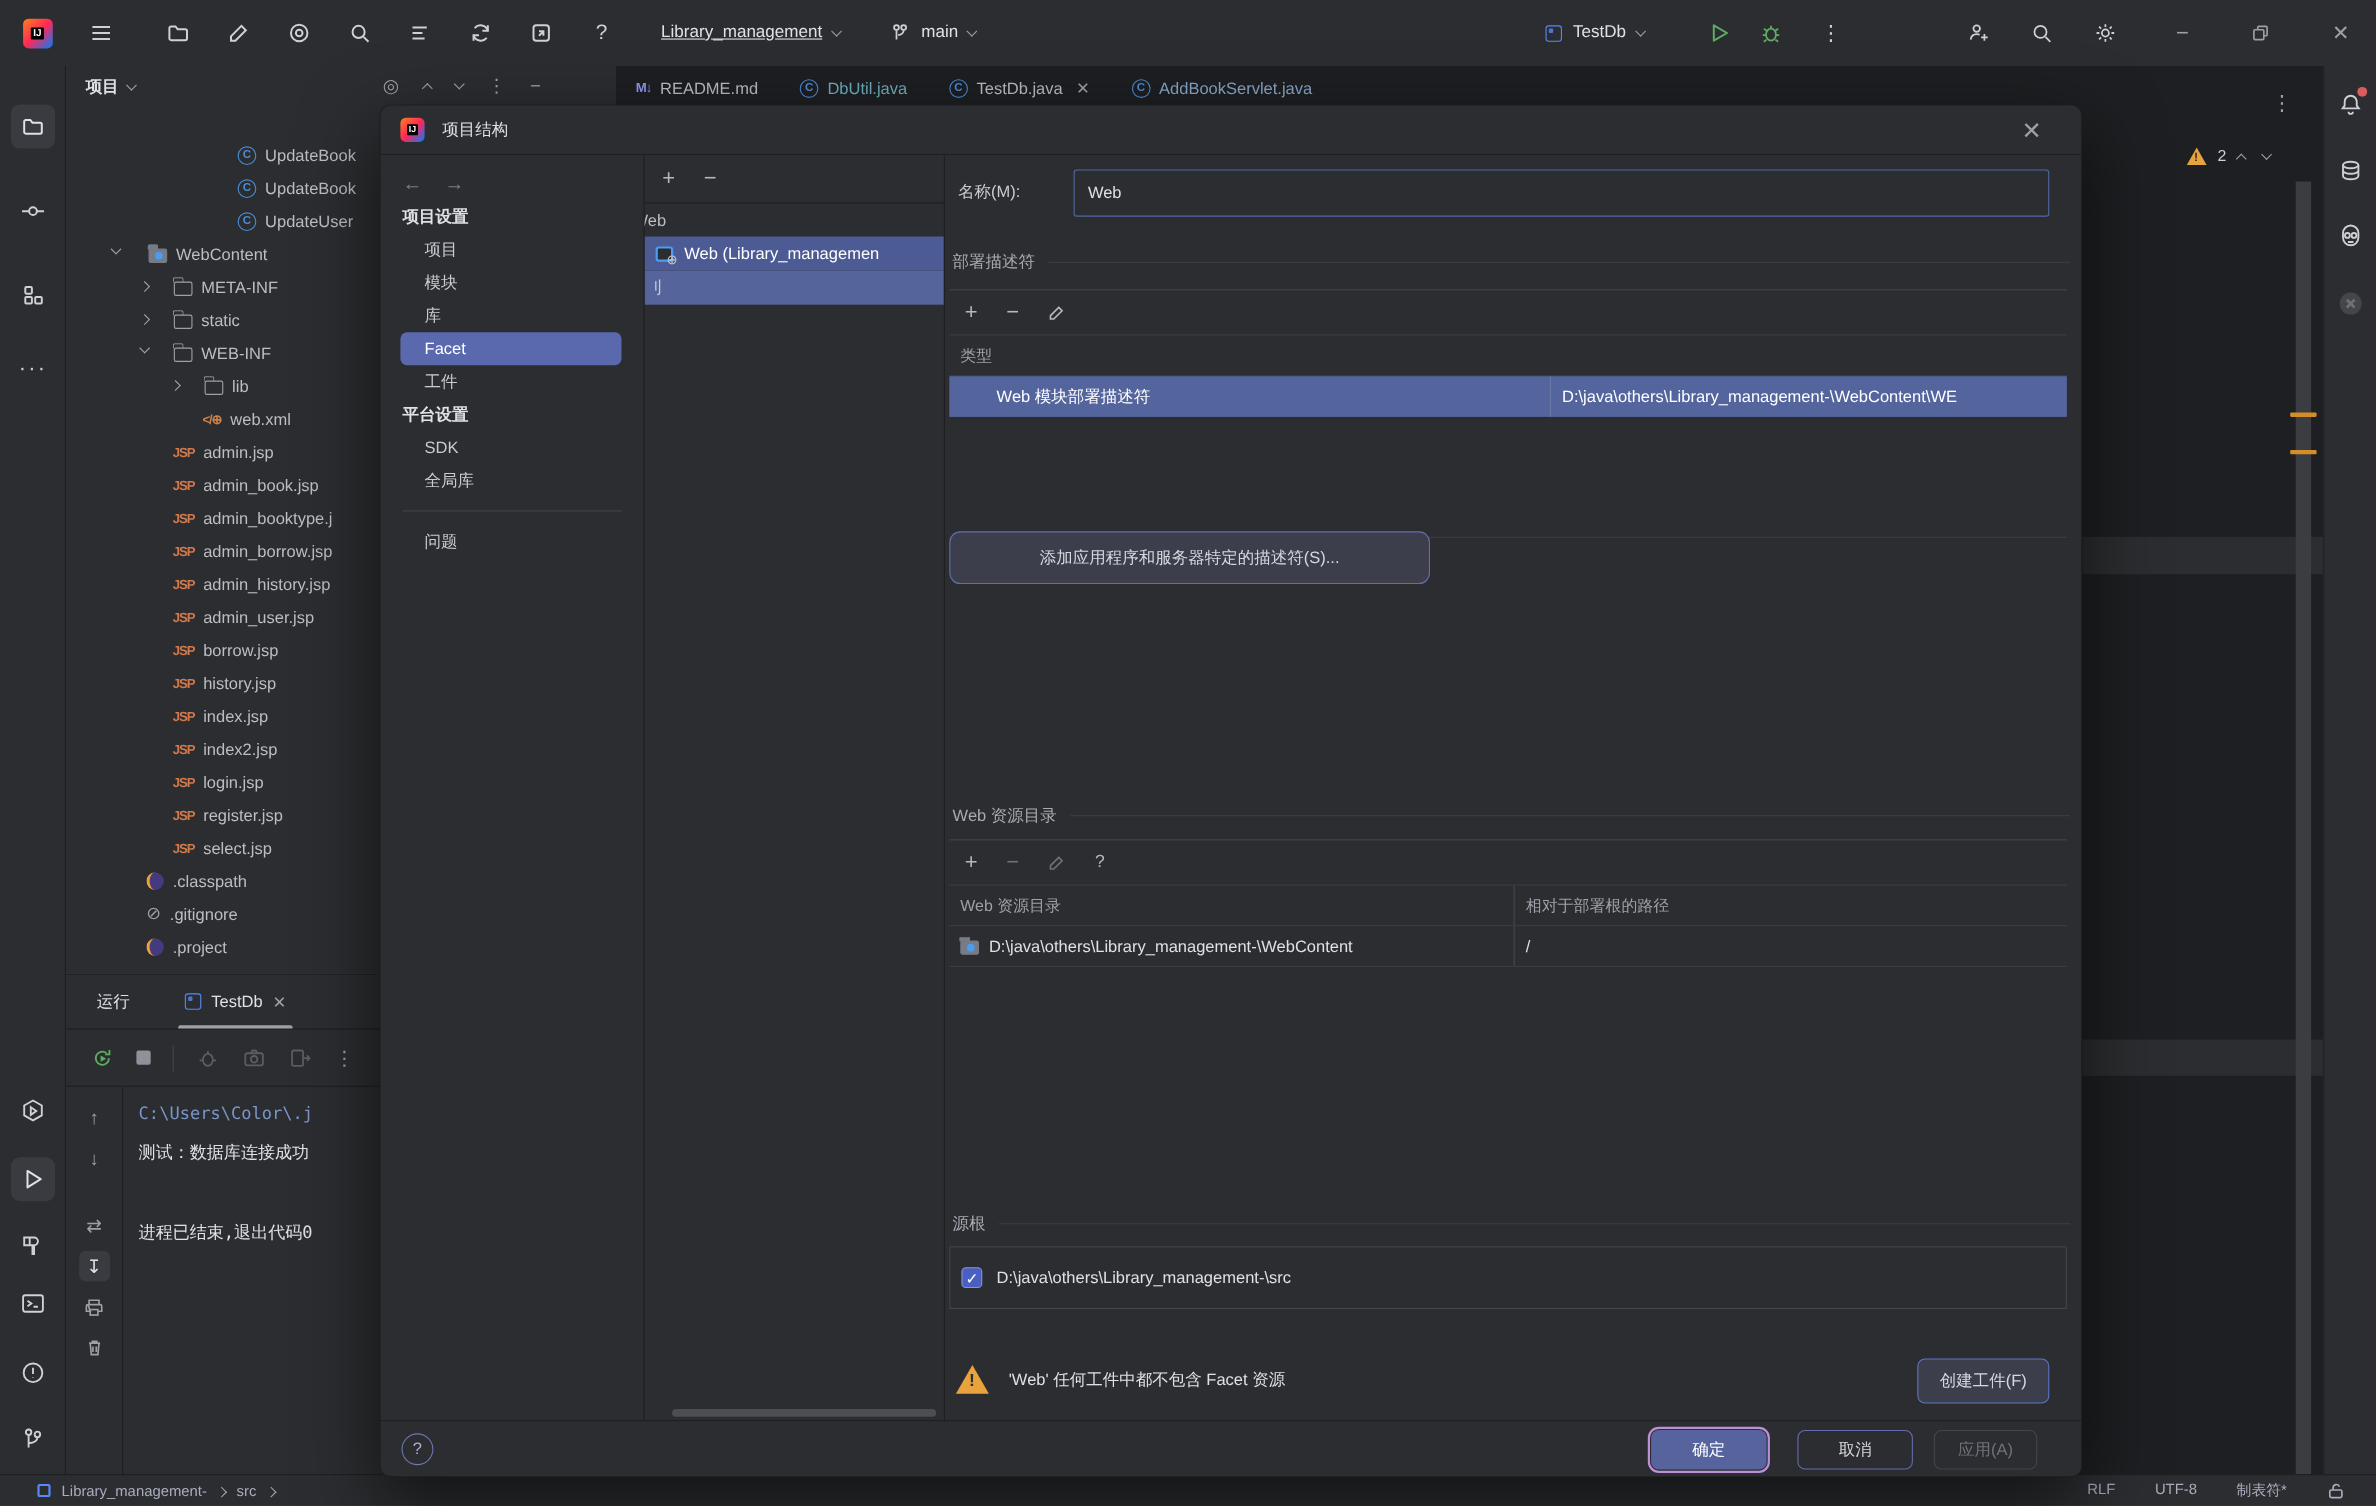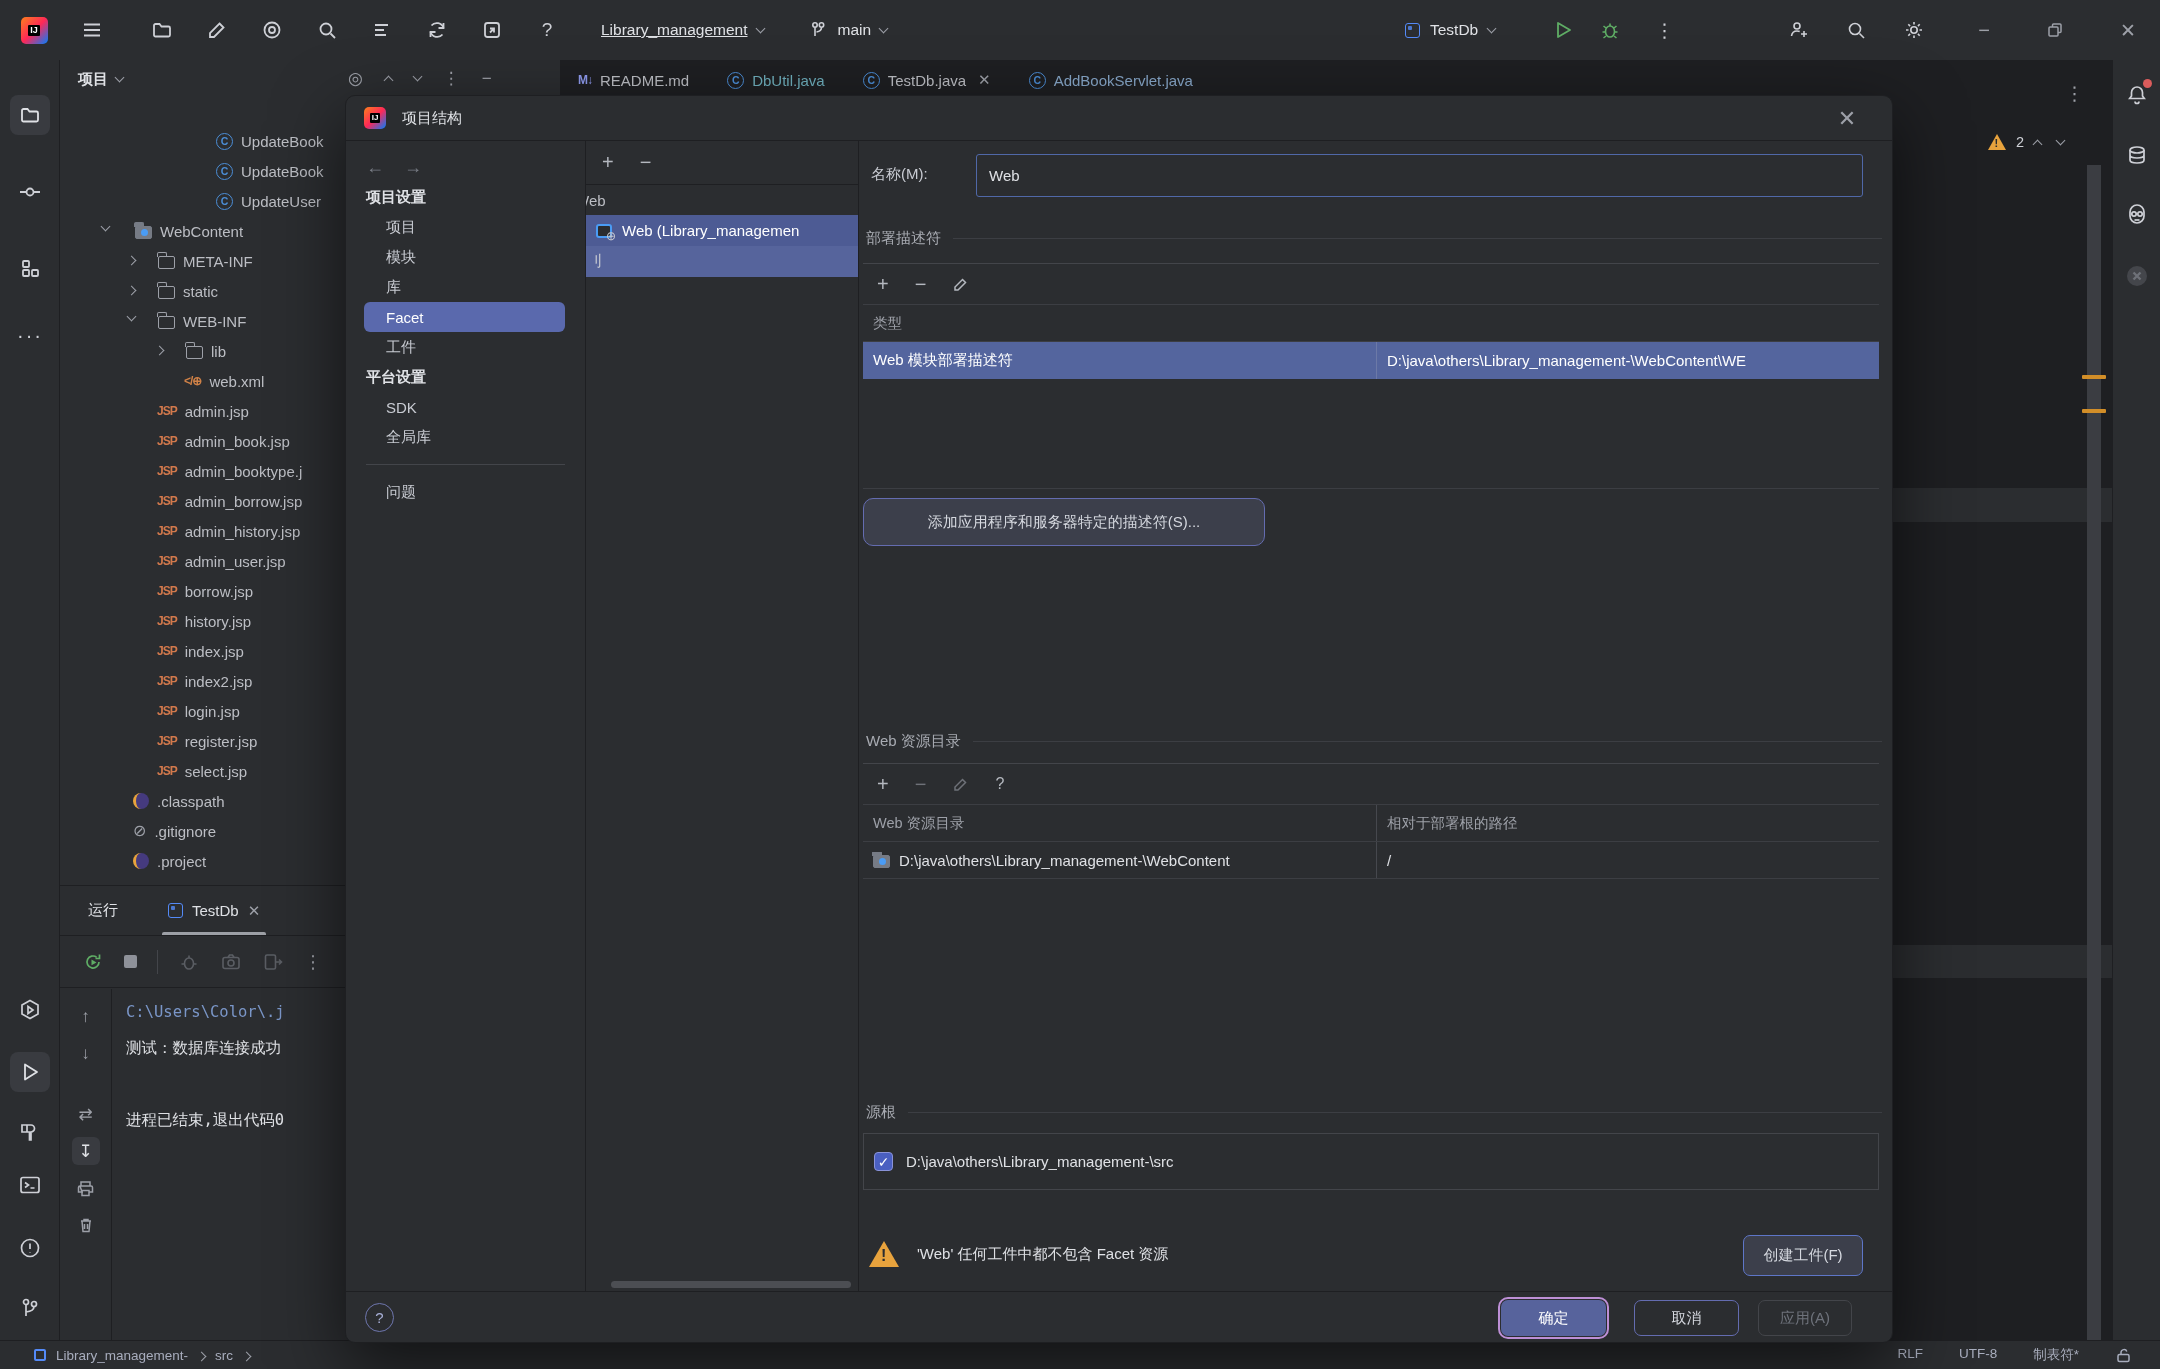--- a/index.html
+++ b/index.html
@@ -109,21 +109,21 @@
   #list-hscroll { position:absolute; left:25px; bottom:3px; width:240px; height:7px; background:#4C4E53; border-radius:4px;}
   #dlg-right { position:absolute; left:513px; top:45px; right:0; bottom:51px; overflow:hidden;}
   .sep { position:absolute; display:flex; align-items:center; color:#A8ABB2; font-size:15px; white-space:nowrap;}
   .sep .line { height:1px; background:#3C3E43; flex:1; margin-left:12px;}
   label.fld { color:#C8CBD2; }
   #name-input { position:absolute; left:117px; top:13px; width:887px; height:43px; background:#2B2D30; border:1px solid #5068A8; border-radius:3px; display:flex; align-items:center; padding-left:12px; color:#DFE1E5;}
   .tbl-toolbar { display:flex; align-items:center; gap:26px; padding-left:14px; color:#B4B8BF; font-size:20px; }
   .tbl { position:absolute; left:4px; right:13px; border-top:1px solid #43454A;}
   .tbl-hdr { display:flex; height:38px; align-items:center; color:#9DA0A8; font-size:14.5px; border-bottom:1px solid #3C3E43; border-top:1px solid #3C3E43;}
   .tbl-row { display:flex; height:37px; align-items:center; color:#DFE1E5; white-space:nowrap;}
-  .tbl-row.selected { background:#54659E; color:#fff;}
+  .tbl-row.selected { background:#54659E; color:#fff;padding-left:33px;}
   .cell-l { width:513px; padding-left:10px; overflow:hidden; display:flex; gap:9px; align-items:center;}
   .cell-r { flex:1; padding-left:10px; border-left:1px solid rgba(120,124,134,.35); overflow:hidden; height:100%; display:flex; align-items:center;}
   .dim { color:#6E7178; }
   .btn { display:inline-flex; align-items:center; justify-content:center; border-radius:10px; color:#D5D8DF; background:#3C3F4B; border:1px solid #646CB0; }
   #warn-row { position:absolute; left:10px; top:1100px; display:flex; align-items:center; gap:18px;}
   .warn-tri.big { border-left-width:15px; border-right-width:15px; border-bottom-width:26px;}
   .warn-tri.big::after { left:-3px; top:6px; font-size:16px;}
   .checkbox { width:19px; height:19px; background:#4A5FC1; border:1px solid #8A93D8; border-radius:4px; color:#fff; font-size:14px; display:flex; align-items:center; justify-content:center; flex:none;}
   #dlg-footer { position:absolute; left:0; right:0; bottom:0; height:51px; border-top:1px solid #1E1F22; display:flex; align-items:center; border-radius:0 0 10px 10px;}
   #help-circle { position:absolute; left:19px; top:11px; width:29px; height:29px; border-radius:50%; border:1px solid #6E76AE; color:#A8B0D8; display:flex; align-items:center; justify-content:center; font-size:15px;}
@@ -697,21 +697,21 @@
           <span class="cell-l">
               <span>Web 模块部署描述符</span>
             </span>
           <span class="cell-r" style="border-left-color:rgba(180,184,195,.25);">
               <span>D:\java\others\Library_management-\WebContent\WE</span>
             </span>
         </div>
         <div style="height:110px; border-bottom:1px solid #3C3E43;"></div>
       </div>
 
-      <button class="btn abs" style="left:4px; top:357px; width:402px; height:48px; font-size:15px; font-family:inherit;">添加应用程序和服务器特定的描述符(S)...</button>
+      <button class="btn abs" style="left:4px; top:342px; width:437px; height:48px; font-size:15px; font-family:inherit;">添加应用程序和服务器特定的描述符(S)...</button>
 
       <div class="sep" style="left:7px; top:591px; right:10px;">
         <span>Web 资源目录</span>
           <span class="line"></span>
       </div>
 
       <div class="tbl" style="top:622px;">
         <div class="tbl-toolbar" style="height:40px;">
           <span>+</span>
           <span class="dim">−</span>

